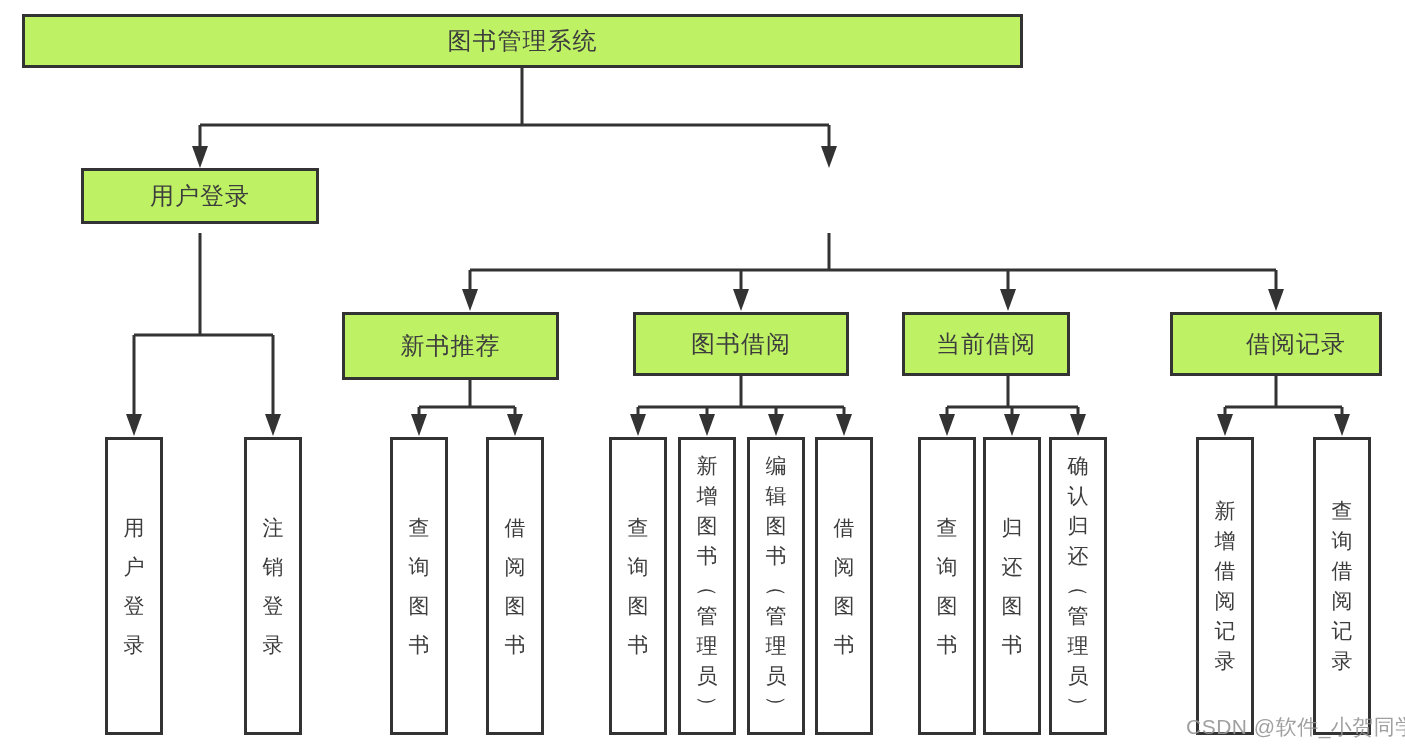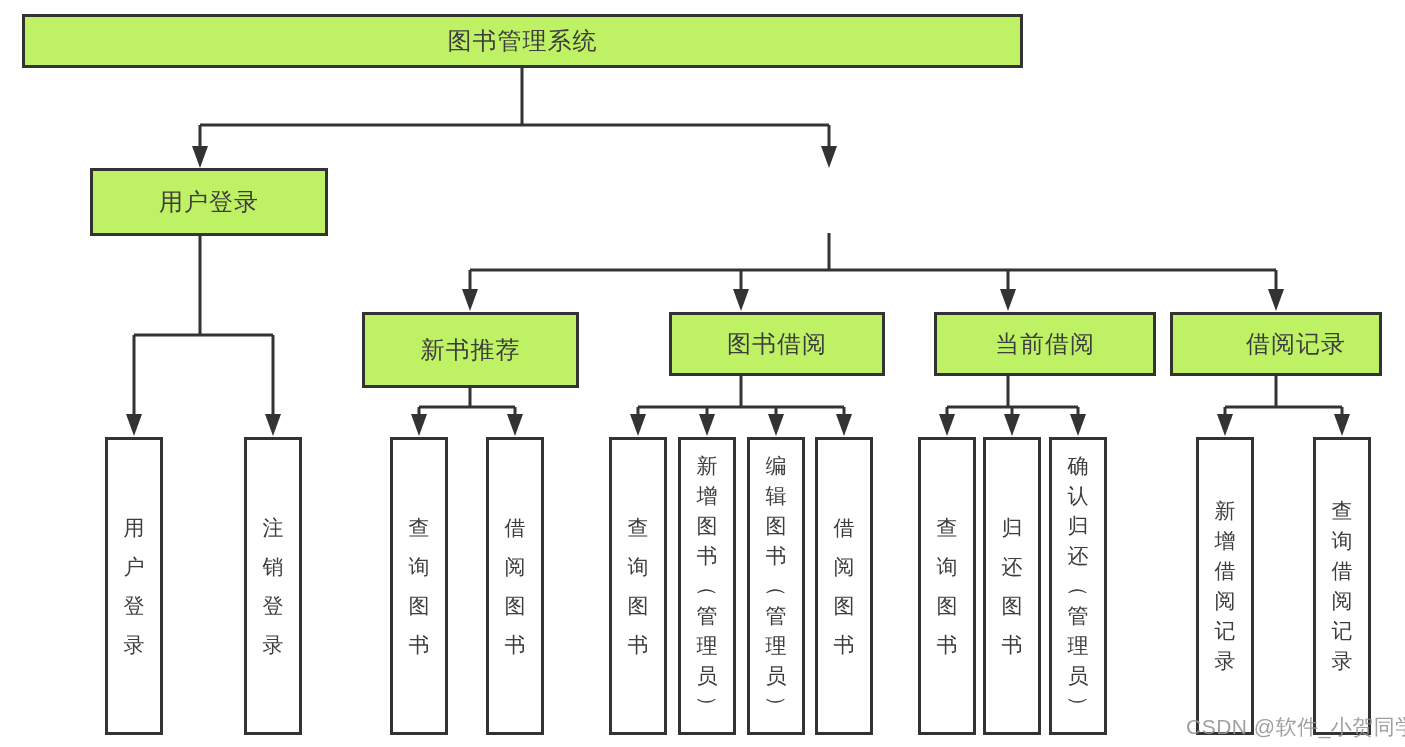--- a/index.html
+++ b/index.html
@@ -21,25 +21,25 @@
     position: absolute;
     border: 3px solid #333333;
     background: #bef264;
     display: flex;
     align-items: center;
     justify-content: center;
     color: #3d3d3d;
   }
   .hnode { font-size: 24px; letter-spacing: 1px; }
   .root  { left: 22px;  top: 14px;  width: 1001px; height: 54px; }
-  .l2a   { left: 90px;  top: 168px; width: 238px;  height: 68px; }
+  .l2a   { left: 81px;  top: 168px; width: 238px;  height: 56px; }
   .l2b   { left: 712px; top: 168px; width: 234px;  height: 64px; }
-  .l3a   { left: 362px; top: 312px; width: 217px;  height: 76px; }
-  .l3b   { left: 633px; top: 312px; width: 216px;  height: 64px; margin-left: 36px; }
-  .l3c   { left: 902px; top: 312px; width: 222px;  height: 64px; margin-left: 32px; }
+  .l3a   { left: 342px; top: 312px; width: 217px;  height: 68px; }
+  .l3b   { left: 633px; top: 312px; width: 216px;  height: 64px; }
+  .l3c   { left: 902px; top: 312px; width: 168px;  height: 64px; }
   .l3d   { left: 1170px;top: 312px; width: 212px;  height: 64px; padding-left: 40px; }
   .leaf {
     position: absolute;
     top: 437px;
     width: 58px;
     height: 298px;
     border: 3px solid #333333;
     background: #ffffff;
     display: flex;
     align-items: center;

